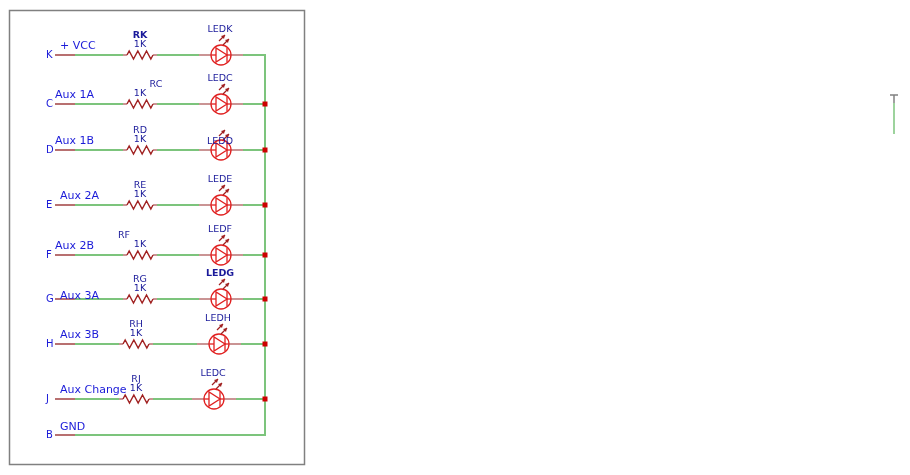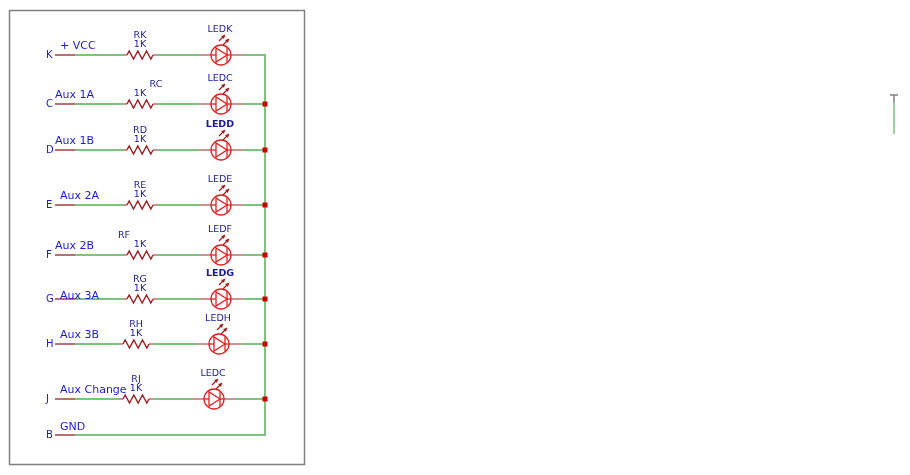--- a/index.html
+++ b/index.html
@@ -241,33 +241,33 @@
   <g id="marker">
       <line x1="890" y1="95" x2="898" y2="95" stroke="#808080" stroke-width="1.5"></line>
       <line x1="894" y1="95" x2="894" y2="103" stroke="#808080" stroke-width="1.5"></line>
       <line x1="894" y1="103" x2="894" y2="134" stroke="#7cc47c" stroke-width="1.5"></line>
     </g>
 </svg>
 
 <div id="labels">
     <div class="pin" style="left: 46px; top: 50px;">K</div>
     <div class="lbl" style="left: 60px; top: 40px;">+ VCC</div>
-    <div class="ref" style="left: 120px; top: 30px;">RK</div>
+    <div class="ref" style="left: 120px; top: 30px; font-weight: bold;">RK</div>
     <div class="ref" style="left: 120px; top: 39px;">1K</div>
     <div class="ref" style="left: 200px; top: 24px;">LEDK</div>
     <div class="pin" style="left: 46px; top: 99px;">C</div>
     <div class="lbl" style="left: 55px; top: 89px;">Aux 1A</div>
     <div class="ref" style="left: 136px; top: 79px;">RC</div>
     <div class="ref" style="left: 120px; top: 88px;">1K</div>
     <div class="ref" style="left: 200px; top: 73px;">LEDC</div>
     <div class="pin" style="left: 46px; top: 145px;">D</div>
     <div class="lbl" style="left: 55px; top: 135px;">Aux 1B</div>
     <div class="ref" style="left: 120px; top: 125px;">RD</div>
     <div class="ref" style="left: 120px; top: 134px;">1K</div>
-    <div class="ref" style="left: 200px; top: 119px; font-weight: bold;">LEDD</div>
+    <div class="ref" style="left: 200px; top: 136px;">LEDD</div>
     <div class="pin" style="left: 46px; top: 200px;">E</div>
     <div class="lbl" style="left: 60px; top: 190px;">Aux 2A</div>
     <div class="ref" style="left: 120px; top: 180px;">RE</div>
     <div class="ref" style="left: 120px; top: 189px;">1K</div>
     <div class="ref" style="left: 200px; top: 174px;">LEDE</div>
     <div class="pin" style="left: 46px; top: 250px;">F</div>
     <div class="lbl" style="left: 55px; top: 240px;">Aux 2B</div>
     <div class="ref" style="left: 104px; top: 230px;">RF</div>
     <div class="ref" style="left: 120px; top: 239px;">1K</div>
     <div class="ref" style="left: 200px; top: 224px;">LEDF</div>

